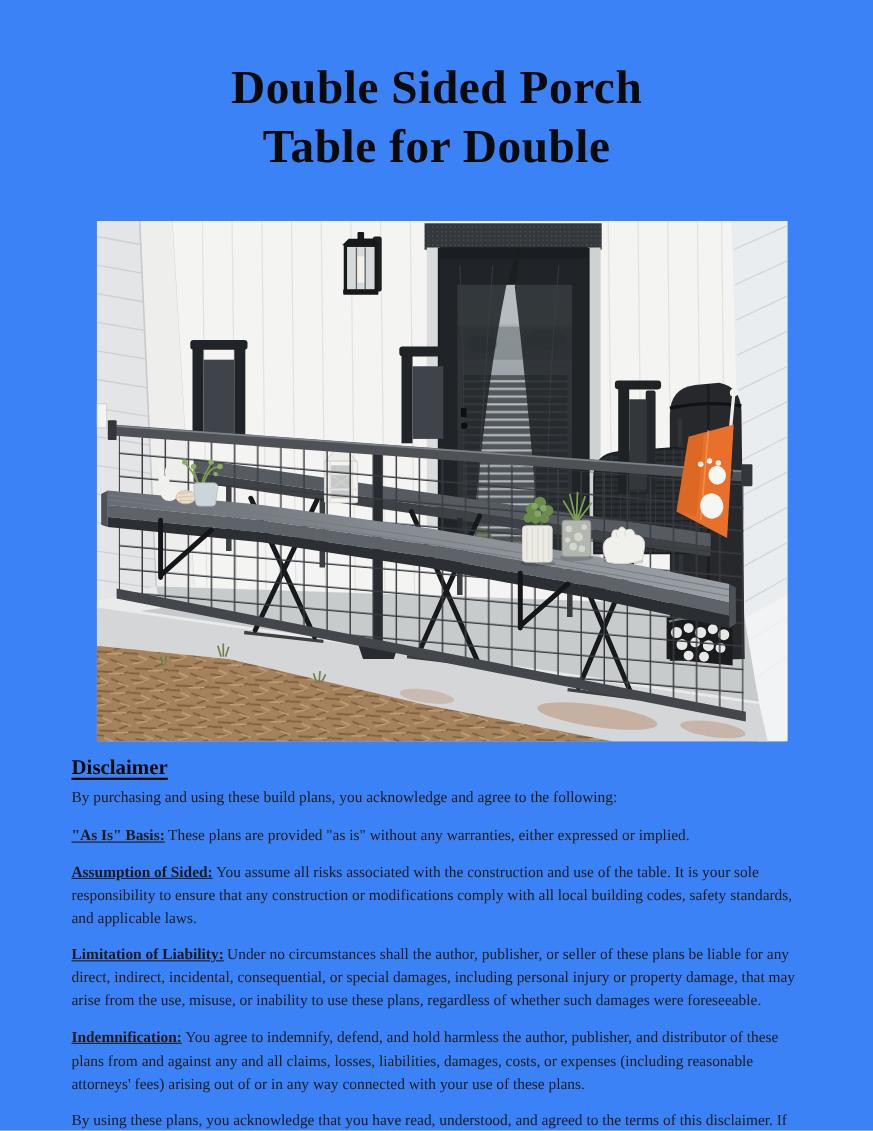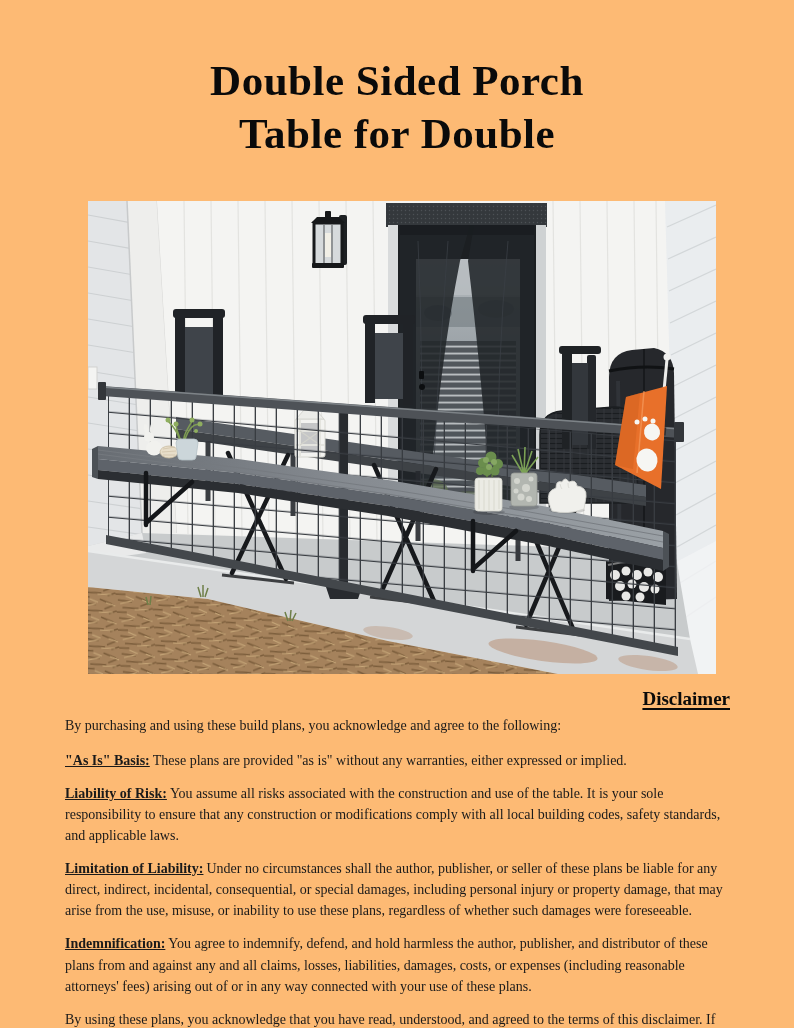--- a/index.html
+++ b/index.html
@@ -1,24 +1,24 @@
 <!DOCTYPE html>
 <html><head>
 <meta charset="utf-8">
 <style>
   html,body{margin:0;padding:0;background:#ffffff;}
-  .page{position:relative;width:794px;height:1028px;background:#fdba74;overflow:hidden;
+  .page{position:relative;width:794px;height:1028px;background:#3b82f6;overflow:hidden;
         font-family:"Liberation Serif","DejaVu Serif",serif;color:#111;}
   .title{margin:0;padding-top:54px;text-align:center;font-weight:bold;
          font-size:43px;line-height:1.24;color:#0a0a0a;letter-spacing:0.5px;}
   .photo-fig{margin:40px 0 0 88px;width:628px;height:473px;}
   .photo-fig svg{display:block;}
   .disclaimer{margin:14px 64px 0 65px;}
   .disc-head{margin:0 0 5px 0;font-size:19px;font-weight:bold;text-decoration:underline;
-             text-decoration-thickness:2px;text-underline-offset:3px;color:#0a0a0a;text-align:right;}
+             text-decoration-thickness:2px;text-underline-offset:3px;color:#0a0a0a;}
   .para{margin:0 0 11.5px 0;font-size:14px;line-height:1.52;color:#1a1a1a;}
   .para.intro{margin-bottom:14px;}
   .lbl{font-weight:bold;text-decoration:underline;margin-right:3px;}
 </style>
 </head>
 <body>
 
 <div class="page">
 
   <h1 class="title">
@@ -281,21 +281,21 @@
       </g>
     </svg>
   </figure>
 
   <section class="disclaimer">
     <h2 class="disc-head">Disclaimer</h2>
     <p class="para intro">By purchasing and using these build plans, you acknowledge and agree to the following:</p>
 
     <p class="para"><span class="lbl">"As Is" Basis:</span><span>These plans are provided "as is" without any warranties, either expressed or implied.</span></p>
 
-    <p class="para"><span class="lbl">Liability of Risk:</span><span>You assume all risks associated with the construction and use of the table. It is your sole responsibility to ensure that any construction or modifications comply with all local building codes, safety standards, and applicable laws.</span></p>
+    <p class="para"><span class="lbl">Assumption of Sided:</span><span>You assume all risks associated with the construction and use of the table. It is your sole responsibility to ensure that any construction or modifications comply with all local building codes, safety standards, and applicable laws.</span></p>
 
     <p class="para"><span class="lbl">Limitation of Liability:</span><span>Under no circumstances shall the author, publisher, or seller of these plans be liable for any direct, indirect, incidental, consequential, or special damages, including personal injury or property damage, that may arise from the use, misuse, or inability to use these plans, regardless of whether such damages were foreseeable.</span></p>
 
 
 
     <p class="para"><span class="lbl">Indemnification:</span><span>You agree to indemnify, defend, and hold harmless the author, publisher, and distributor of these plans from and against any and all claims, losses, liabilities, damages, costs, or expenses (including reasonable attorneys' fees) arising out of or in any way connected with your use of these plans.</span></p>
 
     <p class="para">By using these plans, you acknowledge that you have read, understood, and agreed to the terms of this disclaimer. If you do not agree with these terms, do not use these plans.</p>
   </section>
 

